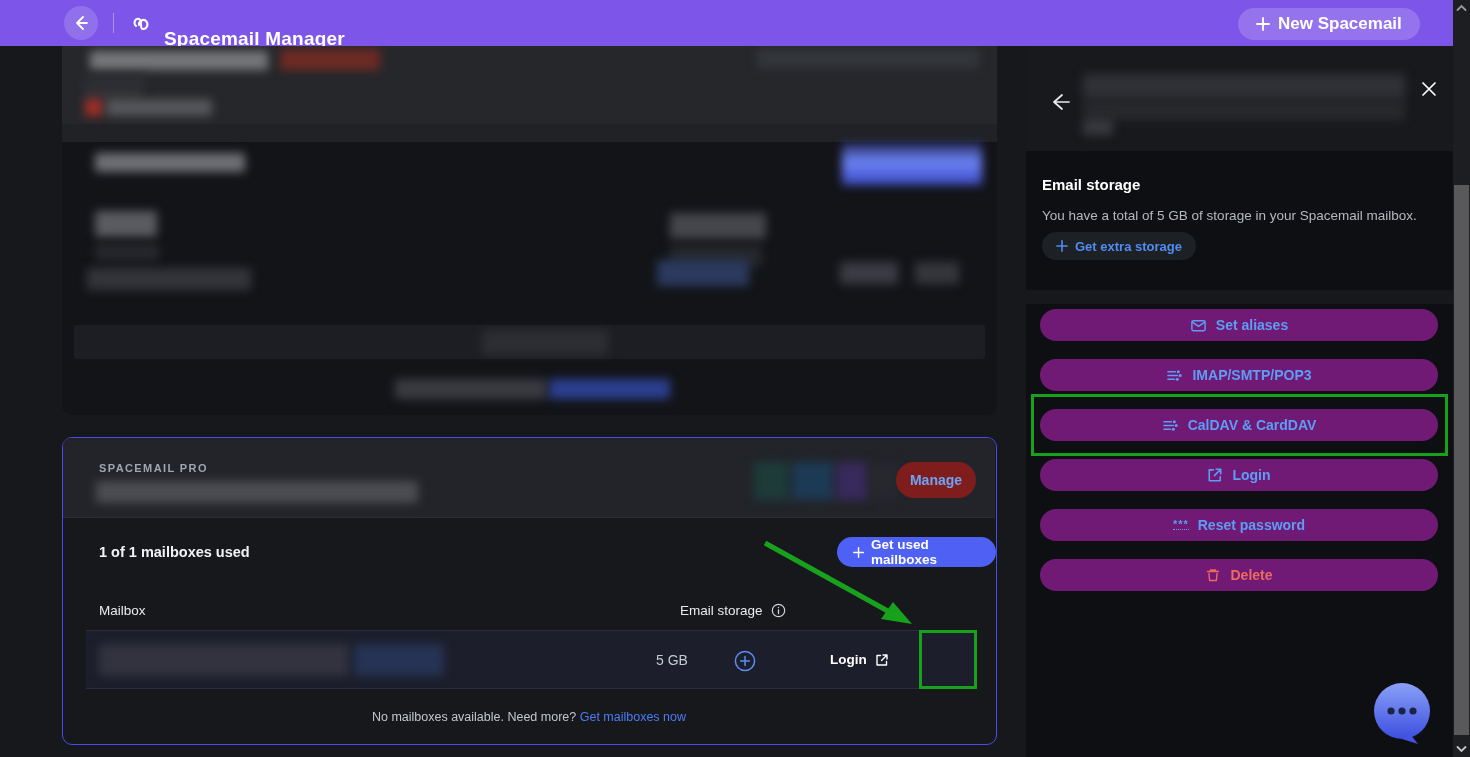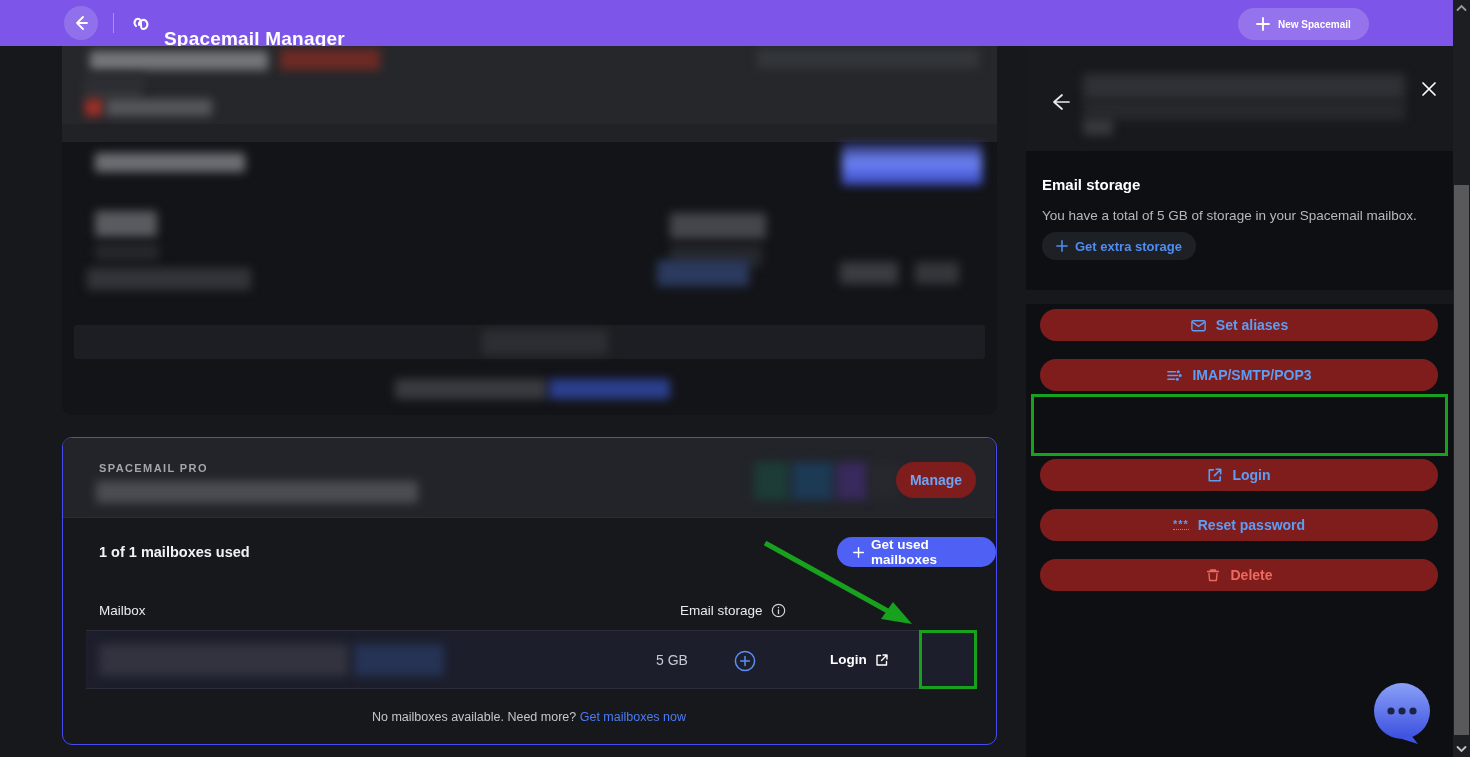--- a/index.html
+++ b/index.html
@@ -9,21 +9,21 @@
   #stage { position:relative; width:1470px; height:757px; }
 
   
   #topbar { left:0; top:0; width:1453px; height:46px; background:#7d55e8; display:flex; align-items:center; }
   .back-circle { left:64px; top:6px; width:34px; height:34px; border-radius:50%;
     background:rgba(255,255,255,0.16); display:flex; align-items:center; justify-content:center; cursor:pointer; }
   .hdr-divider { left:113px; top:13px; width:1px; height:20px; background:rgba(255,255,255,0.35); }
   .hdr-logo { left:130px; top:13px; }
   .hdr-title { left:164px; top:28px; color:#fff; font-size:19px; font-weight:bold; letter-spacing:.2px; }
   .new-btn { left:1238px; top:8px; height:32px; padding:0 18px; border-radius:16px;
-    background:rgba(255,255,255,0.18); color:#fff; font-size:10px; font-weight:bold;
+    background:rgba(255,255,255,0.18); color:#fff; font-size:17px; font-weight:bold;
     display:flex; align-items:center; gap:8px; cursor:pointer; }
 
   
   .blur { position:absolute; filter:blur(5px); border-radius:2px; }
 
   
   #topcard { left:62px; top:46px; width:935px; height:369px; background:#131418;
     border-radius:0 0 10px 10px; overflow:hidden; }
   #topcard .strip-a { left:0; top:0; width:935px; height:78px; background:#26272b; }
   #topcard .strip-b { left:0; top:78px; width:935px; height:18px; background:#212226; }
@@ -55,21 +55,21 @@
   #panel { left:1026px; top:46px; width:427px; height:711px; background:#17181b; }
   .panel-header { left:0; top:0; width:427px; height:105px; background:#18191d; }
   .panel-back { left:22px; top:44px; width:24px; height:24px; cursor:pointer; }
   .panel-close { left:393px; top:33px; width:20px; height:20px; cursor:pointer; }
   .storage-sec { left:0; top:105px; width:427px; height:139px; background:#0e0f13; }
   .storage-title { left:16px; top:25px; font-size:15px; font-weight:bold; color:#fff; }
   .storage-desc { left:16px; top:57px; font-size:13.5px; color:#b4b8bf; }
   .extra-btn { left:16px; top:81px; height:28px; padding:0 14px; border-radius:14px; background:#1d2025;
     color:#4f8df2; font-size:13px; font-weight:bold; display:flex; align-items:center; gap:7px; cursor:pointer; }
   .actions-sec { left:0; top:258px; width:427px; height:453px; background:#0e0f13; }
-  .act-btn { position:absolute; left:14px; width:398px; height:32px; border-radius:17px; background:#7f1d1d;
+  .act-btn { position:absolute; left:14px; width:398px; height:32px; border-radius:17px; background:#701a75;
     color:#5c9df6; font-size:14px; font-weight:bold; display:flex; align-items:center; justify-content:center;
     gap:9px; cursor:pointer; }
   .act-btn.red { color:#ee6a60; }
   .pw-glyph { font-size:11px; font-weight:bold; letter-spacing:1px; border-bottom:1.5px dotted #5c9df6; line-height:8px; height:10px; }
 
   
   #scrollbar { left:1453px; top:0; width:17px; height:757px; background:#1d1e22; }
   .sb-thumb { left:1454px; top:185px; width:15px; height:550px; background:#59595c; cursor:pointer; }
   .sb-caret { position:absolute; left:1453px; width:17px; height:14px; display:flex; align-items:center; justify-content:center; cursor:pointer; }
 
@@ -221,20 +221,29 @@
       </div>
       <div class="act-btn" style="top:55px;">
         <svg width="17" height="17" viewBox="0 0 18 18">
             <path d="M2 5 H10 M2 9 H12 M2 13 H9" stroke="#5c9df6" stroke-width="1.5" stroke-linecap="round"></path>
             <circle cx="13" cy="5" r="1.6" fill="#5c9df6"></circle>
             <circle cx="15" cy="9" r="1.6" fill="#5c9df6"></circle>
             <circle cx="12" cy="13" r="1.6" fill="#5c9df6"></circle>
           </svg>
         <span>IMAP/SMTP/POP3</span>
       </div>
+      <div class="act-btn" style="top:105px;">
+        <svg width="17" height="17" viewBox="0 0 18 18">
+            <path d="M2 5 H10 M2 9 H12 M2 13 H9" stroke="#5c9df6" stroke-width="1.5" stroke-linecap="round"></path>
+            <circle cx="13" cy="5" r="1.6" fill="#5c9df6"></circle>
+            <circle cx="15" cy="9" r="1.6" fill="#5c9df6"></circle>
+            <circle cx="12" cy="13" r="1.6" fill="#5c9df6"></circle>
+          </svg>
+        <span>CalDAV &amp; CardDAV</span>
+      </div>
       <div class="act-btn" style="top:155px;">
         <svg width="16" height="16" viewBox="0 0 14 14">
             <path d="M5.5 2.5 H2 V12 H11.5 V8.5 M8 2 H12 V6 M12 2 L6.5 7.5" stroke="#5c9df6" stroke-width="1.4" fill="none" stroke-linecap="round" stroke-linejoin="round"></path>
           </svg>
         <span>Login</span>
       </div>
       <div class="act-btn" style="top:205px;">
         <span class="pw-glyph">***</span>
         <span>Reset password</span>
       </div>

